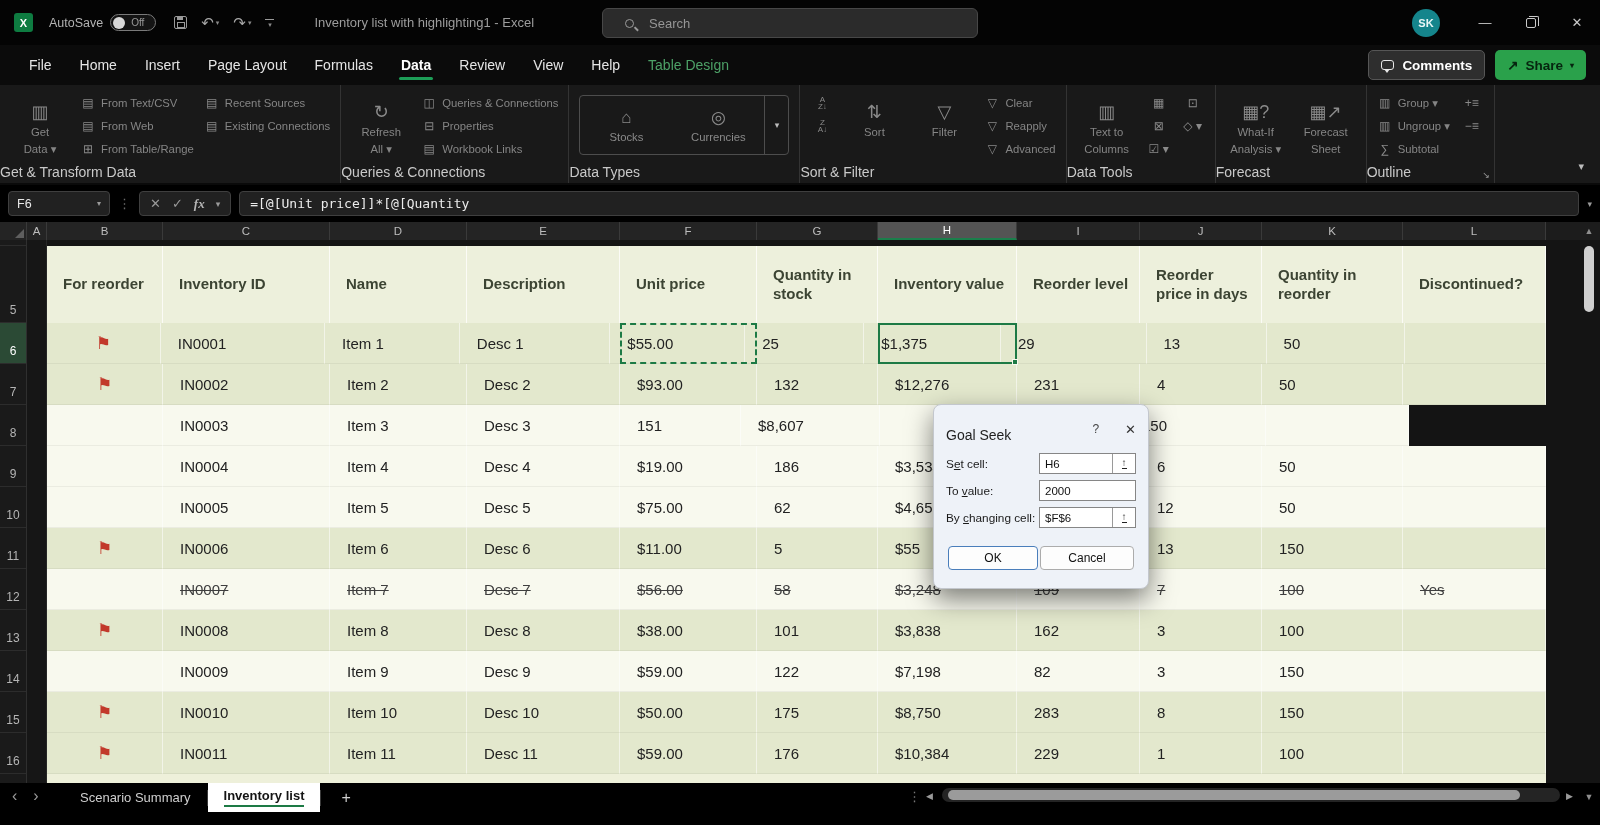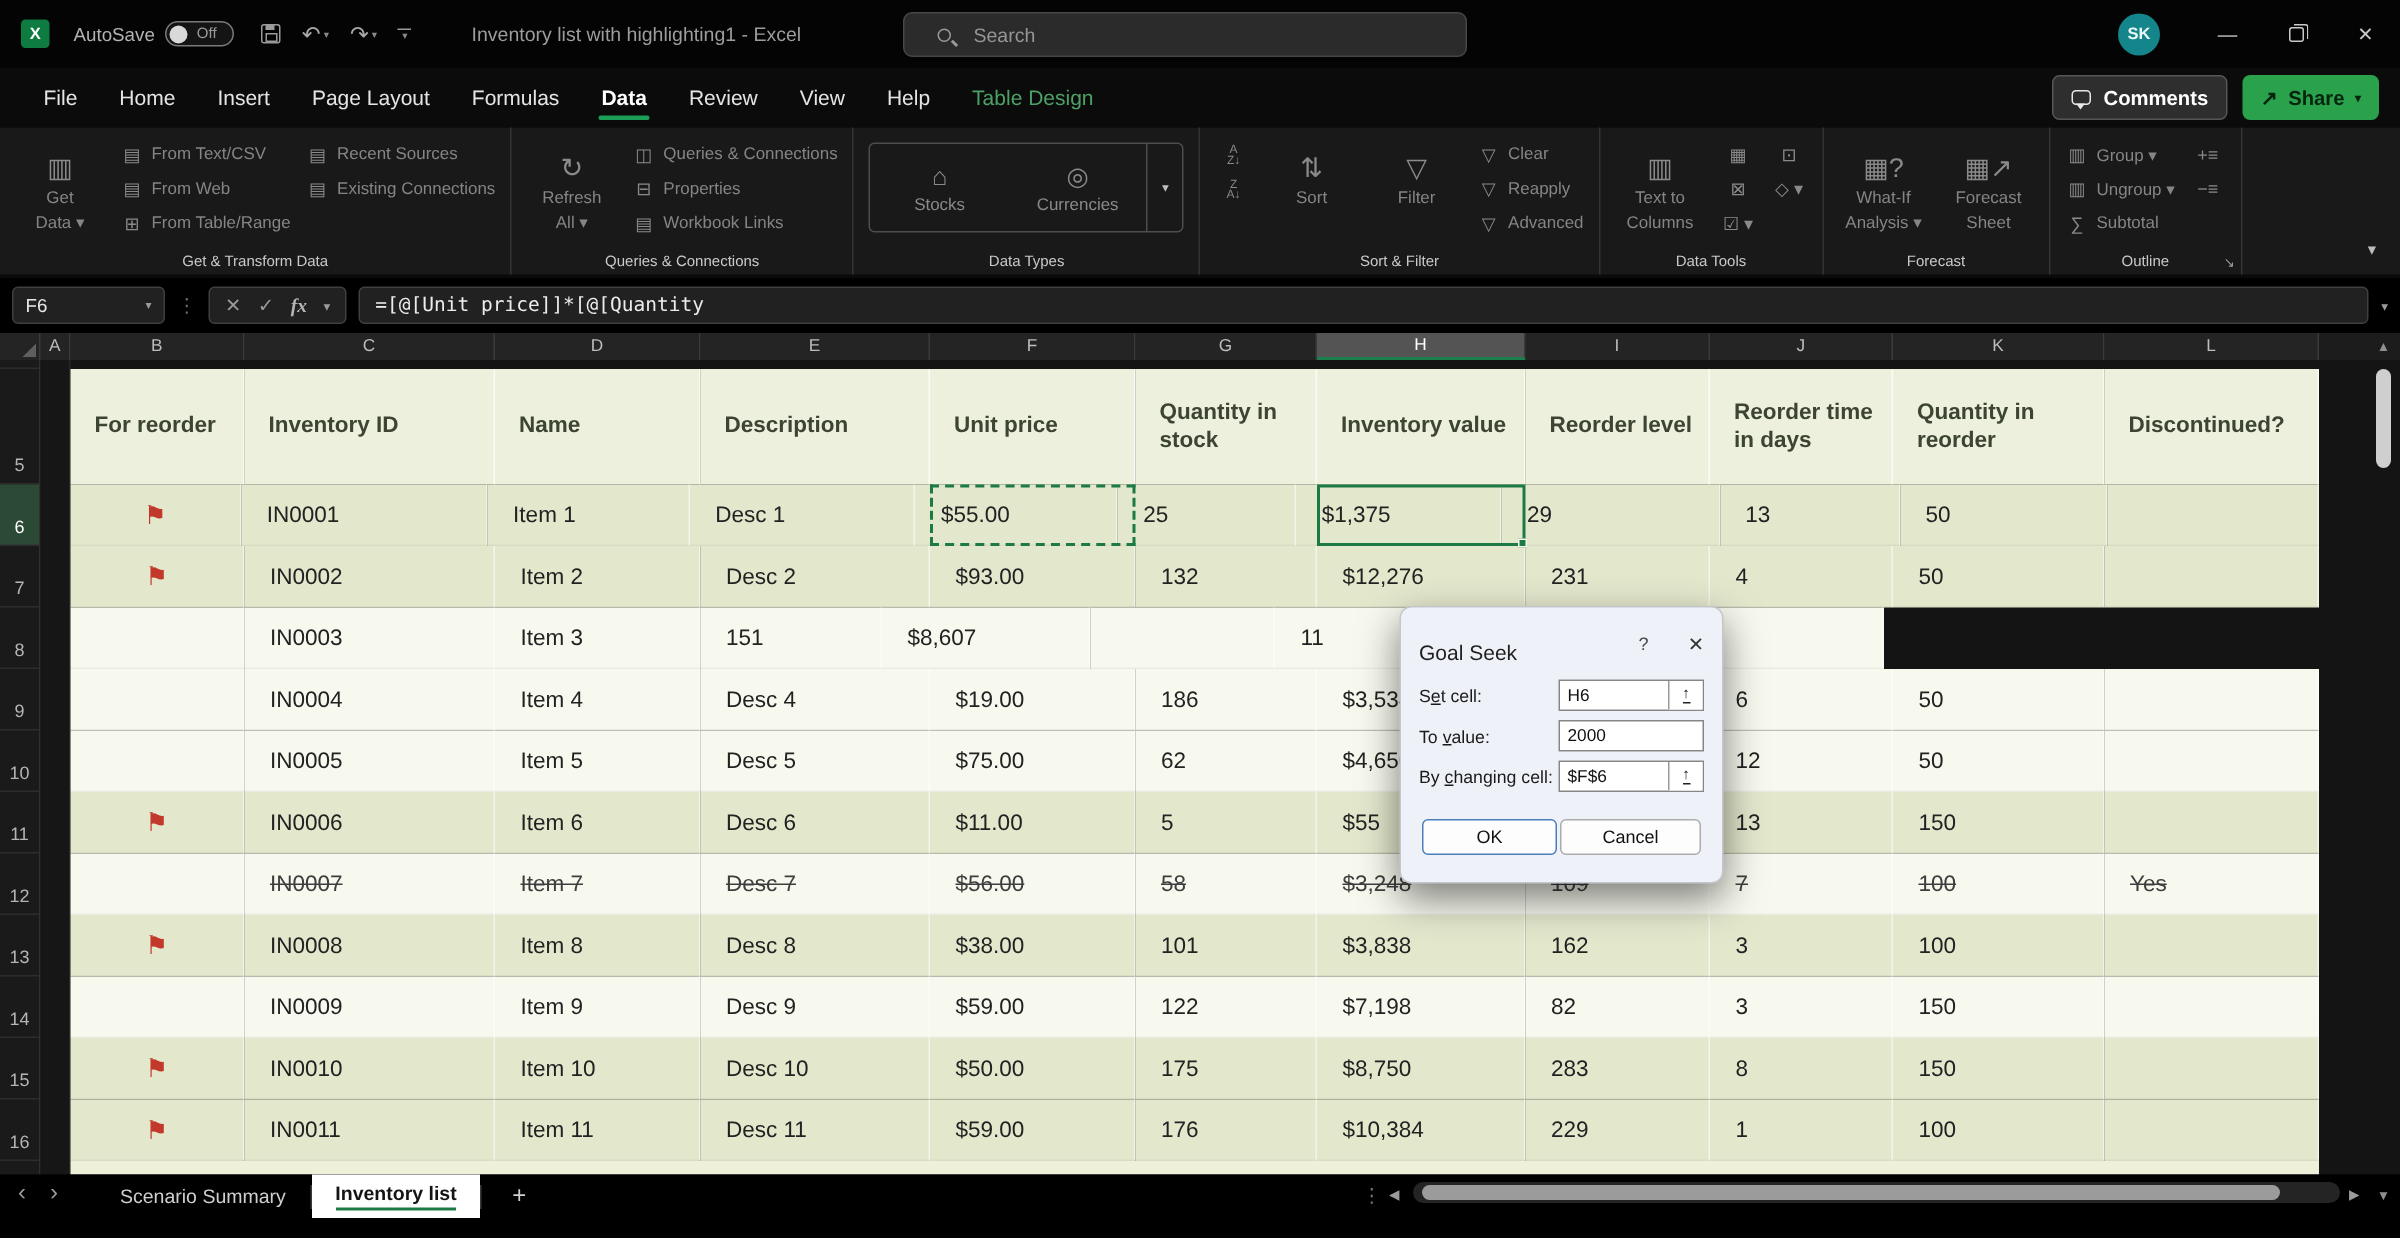--- a/index.html
+++ b/index.html
@@ -52,21 +52,21 @@
   .bubble { width:13px; height:10px; border:1.5px solid #e8e8e8; border-radius:3px; position:relative; }
   .bubble:after { content:""; position:absolute; left:2px; bottom:-4px; border-left:3px solid transparent;
     border-right:3px solid transparent; border-top:4px solid #e8e8e8; }
   .btn-share { height:30px; background:#2aa14b; border-radius:5px; color:#06250f; font-size:13.5px; font-weight:bold;
     display:flex; align-items:center; gap:7px; padding:0 12px; }
   .share-chev { font-size:8px; }
 
   
   .ribbon { position:relative; height:100px; background:#191919; border-bottom:2px solid #0a0a0a; display:flex; }
   .rb-group { position:relative; border-right:1px solid #333; padding:8px 10px 18px 10px; display:flex; gap:10px; align-items:flex-start; }
-  .rb-label { position:absolute; bottom:3px; left:0; right:0; text-align:center; font-size:10px; color:#c9c9c9; white-space:nowrap; }
+  .rb-label { position:absolute; bottom:3px; left:0; right:0; font-size:14px; color:#c9c9c9; white-space:nowrap; }
   .rb-big { width:60px; min-width:52px; display:flex; flex-direction:column; align-items:center; color:#858585; }
   .rb-big .icn { font-size:18px; height:30px; display:flex; align-items:flex-end; justify-content:center; color:#8a8a8a; }
   .rb-big .lbl { font-size:11.3px; text-align:center; line-height:1.2; margin-top:3px; white-space:nowrap; }
   .rb-col { display:flex; flex-direction:column; justify-content:flex-start; gap:3px; }
   .rb-sm { display:flex; align-items:center; gap:5px; height:20px; color:#858585; font-size:11.3px; white-space:nowrap; }
   .rb-sm .icn { width:16px; text-align:center; font-size:12px; color:#8a8a8a; }
   .rb-ic { width:24px; height:20px; display:flex; align-items:center; justify-content:center; color:#8a8a8a;
     font-size:12px; white-space:pre-line; text-align:center; }
   .rb-ic.stack { font-size:8px; line-height:7px; }
   .gallery { border:1px solid #4d4d4d; border-radius:4px; display:flex; height:60px; margin-top:2px; }
@@ -439,21 +439,21 @@
     <div class="tablewrap" id="tablewrap">
         <div class="thead">
           <div class="thcell" style="width: 116px;">For reorder</div>
           <div class="thcell" style="width: 167px;">Inventory ID</div>
           <div class="thcell" style="width: 137px;">Name</div>
           <div class="thcell" style="width: 153px;">Description</div>
           <div class="thcell" style="width: 137px;">Unit price</div>
           <div class="thcell" style="width: 121px;">Quantity in stock</div>
           <div class="thcell" style="width: 139px;">Inventory value</div>
           <div class="thcell" style="width: 123px;">Reorder level</div>
-          <div class="thcell" style="width: 122px;">Reorder time in days</div>
+          <div class="thcell" style="width: 122px;">Reorder price in days</div>
           <div class="thcell" style="width: 141px;">Quantity in reorder</div>
           <div class="thcell" style="width: 143px;">Discontinued?</div>
         </div>
         <div class="trow hl">
           <div class="tcell flagcell" style="width: 116px;">
             <span class="flag">⚑</span>
           </div>
           <div class="tcell" style="width: 167px;">IN0001</div>
           <div class="tcell" style="width: 137px;">Item 1</div>
           <div class="tcell" style="width: 153px;">Desc 1</div>
@@ -477,20 +477,21 @@
           <div class="tcell" style="width: 139px;">$12,276</div>
           <div class="tcell" style="width: 123px;">231</div>
           <div class="tcell" style="width: 122px;">4</div>
           <div class="tcell" style="width: 141px;">50</div>
           <div class="tcell" style="width: 143px;"></div>
         </div>
         <div class="trow lt">
           <div class="tcell flagcell" style="width: 116px;"></div>
           <div class="tcell" style="width: 167px;">IN0003</div>
           <div class="tcell" style="width: 137px;">Item 3</div>
+          <div class="tcell" style="width: 153px;">Desc 3</div>
           <div class="tcell" style="width: 121px;">151</div>
           <div class="tcell" style="width: 139px;">$8,607</div>
           <div class="tcell" style="width: 123px;"></div>
           <div class="tcell" style="width: 122px;">11</div>
           <div class="tcell" style="width: 141px;">150</div>
           <div class="tcell" style="width: 143px;"></div>
         </div>
         <div class="trow lt">
           <div class="tcell flagcell" style="width: 116px;"></div>
           <div class="tcell" style="width: 167px;">IN0004</div>

